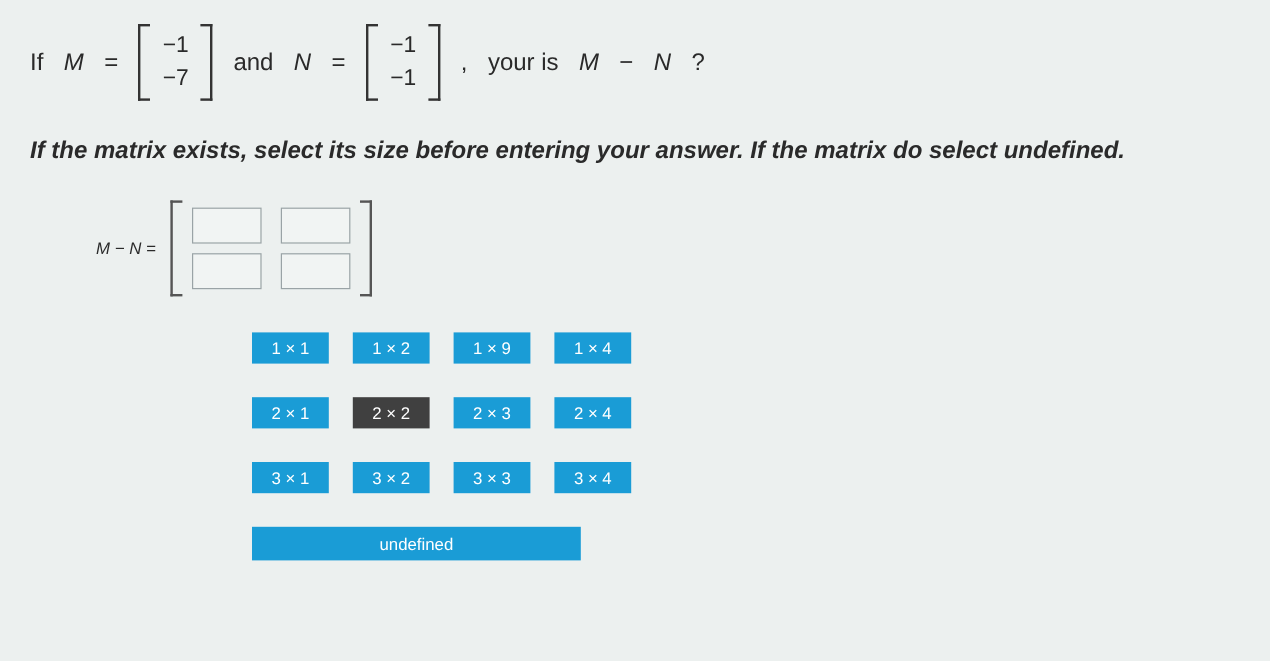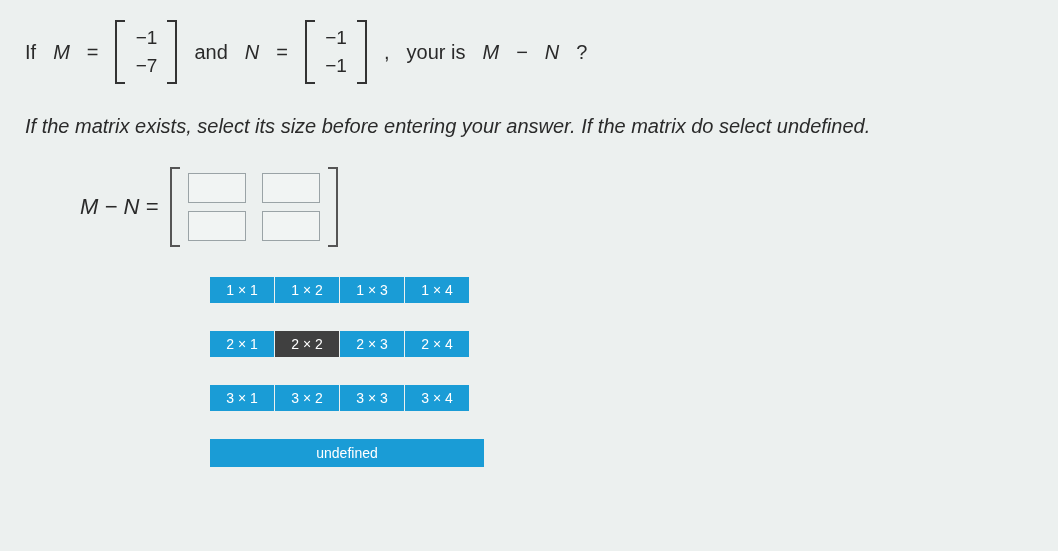--- a/index.html
+++ b/index.html
@@ -42,30 +42,31 @@
       min-width: 30px;
       text-align: center;
       padding: 3px 4px;
       font-size: 19px;
     }
     .instruction {
       font-size: 20px;
       font-style: italic;
       margin-bottom: 26px;
       line-height: 1.45;
+      font-weight: bold;
     }
     .answer-row {
       display: flex;
       align-items: center;
       gap: 12px;
       margin-left: 55px;
       margin-bottom: 30px;
     }
     .answer-label {
-      font-size: 22px;
+      font-size: 14px;
       font-style: italic;
     }
     .answer-matrix {
       display: inline-flex;
       align-items: stretch;
     }
     .a-bracket-left, .a-bracket-right {
       width: 10px;
       border-top: 2px solid #555;
       border-bottom: 2px solid #555;
@@ -81,21 +82,21 @@
     }
     .input-cell {
       width: 58px;
       height: 30px;
       border: 1px solid #9aa3a6;
       background: #f1f4f3;
     }
     .size-grid {
       margin-left: 185px;
     }
-    .size-row { display: flex; gap: 1px; margin-bottom: 6px; margin-top: 28px; }
+    .size-row { display: flex; gap: 20px; margin-bottom: 6px; margin-top: 28px; }
     .size-btn {
       width: 64px;
       height: 26px;
       background: #1a9cd6;
       color: #fff;
       font-size: 14px;
       display: flex;
       align-items: center;
       justify-content: center;
       border: none;
@@ -171,21 +172,21 @@
       <span class="input-cell"></span>
     </span>
     <span class="a-bracket-right"></span>
   </span>
 </div>
 
 <div class="size-grid">
   <div class="size-row">
     <button class="size-btn">1 × 1</button>
     <button class="size-btn">1 × 2</button>
-    <button class="size-btn">1 × 3</button>
+    <button class="size-btn">1 × 9</button>
     <button class="size-btn">1 × 4</button>
   </div>
   <div class="size-row">
     <button class="size-btn">2 × 1</button>
     <button class="size-btn selected">2 × 2</button>
     <button class="size-btn">2 × 3</button>
     <button class="size-btn">2 × 4</button>
   </div>
   <div class="size-row">
     <button class="size-btn">3 × 1</button>

